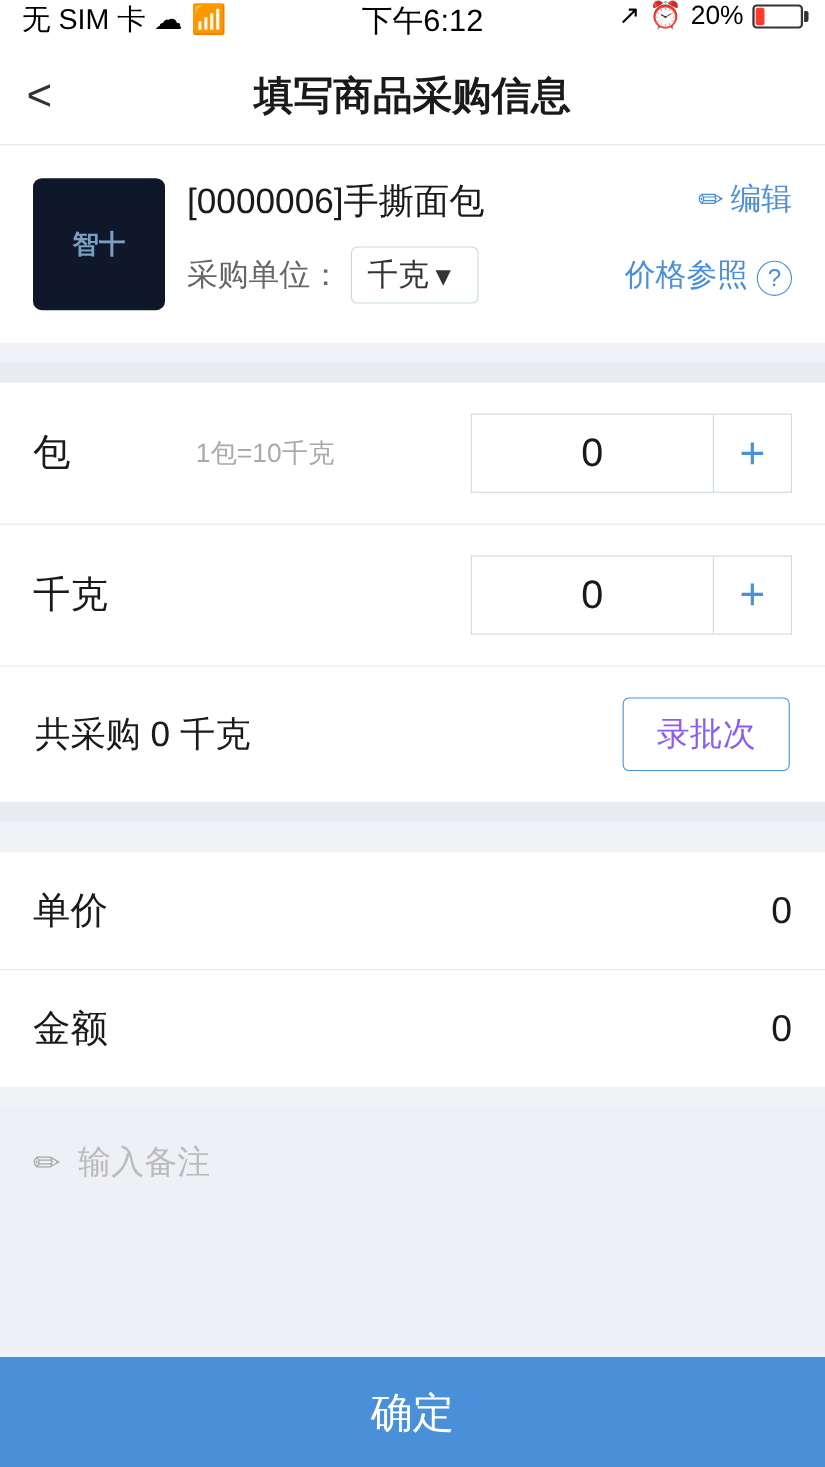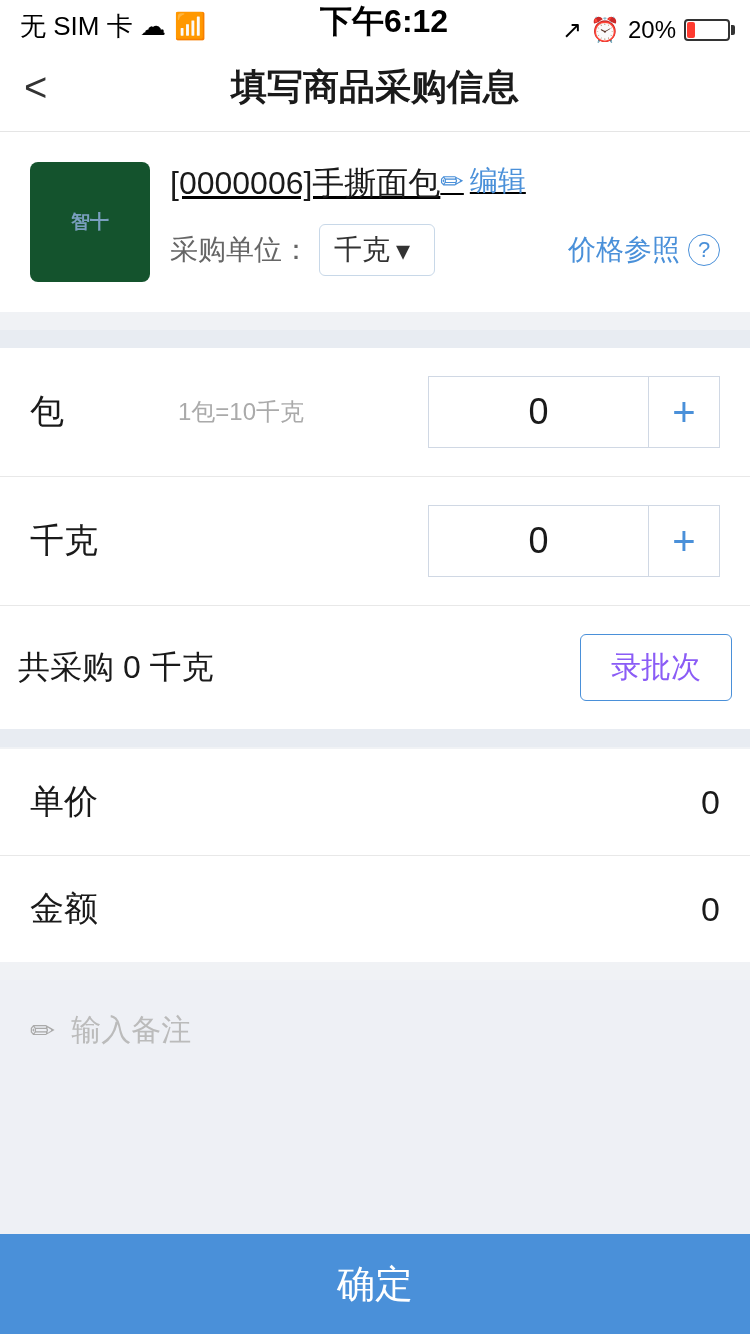--- a/index.html
+++ b/index.html
@@ -11,28 +11,28 @@
       min-height: 1334px;
       overflow-x: hidden;
       font-size: 32px;
     }
 
     
     .status-bar {
       background: #fff;
       height: 44px;
       display: flex;
-      align-items: flex-end;
+      align-items: flex-start;
       justify-content: space-between;
       padding: 0 20px;
       font-size: 26px;
       font-weight: 500;
     }
     .status-left { display: flex; align-items: center; gap: 8px; }
-    .status-center { font-size: 32px; font-weight: 700; }
+    .status-center { font-size: 28px; font-weight: 400; }
     .status-right { display: flex; align-items: center; gap: 8px; font-size: 24px; }
     .battery-icon {
       width: 46px; height: 22px; border: 2px solid #333; border-radius: 4px;
       position: relative; display: inline-flex; align-items: center;
     }
     .battery-icon::after {
       content: ''; position: absolute; right: -7px; top: 50%; transform: translateY(-50%);
       width: 4px; height: 10px; background: #333; border-radius: 0 2px 2px 0;
     }
     .battery-fill {
@@ -68,38 +68,38 @@
       background: #fff;
       padding: 30px 30px 30px 30px;
       display: flex;
       align-items: flex-start;
       gap: 20px;
       margin-bottom: 18px;
     }
     .product-image {
       width: 120px;
       height: 120px;
-      background: #14532d;
+      background: #0f172a;
       border-radius: 8px;
       display: flex;
       align-items: center;
       justify-content: center;
       flex-shrink: 0;
       color: #7a9fbf;
-      font-size: 19px;
+      font-size: 24px;
       font-weight: bold;
     }
     .product-info {
       flex: 1;
     }
     .product-header {
       display: flex;
+      justify-content: space-between;
       align-items: flex-start;
       margin-bottom: 18px;
-      text-decoration: underline;
     }
     .product-name {
       font-size: 32px;
       color: #1a1a1a;
       font-weight: 500;
     }
     .edit-btn {
       display: flex;
       align-items: center;
       gap: 6px;
@@ -125,21 +125,21 @@
       color: #333;
       position: relative;
       display: inline-flex;
       align-items: center;
       gap: 6px;
     }
     .price-ref {
       color: #4a90d9;
       font-size: 28px;
       display: flex;
-      align-items: center;
+      align-items: flex-end;
       gap: 8px;
       cursor: pointer;
     }
 
     
     .section-divider {
       background: #e8ecf2;
       height: 18px;
     }
 
@@ -191,41 +191,41 @@
       font-size: 40px;
       color: #4a90d9;
       cursor: pointer;
     }
 
     
     .summary-row {
       display: flex;
       align-items: center;
       justify-content: space-between;
-      padding: 28px 18px;
+      padding: 28px 32px;
       background: #fff;
     }
     .summary-text {
       font-size: 32px;
       color: #1a1a1a;
     }
     .batch-btn {
       border: 1px solid #4a90d9;
       border-radius: 6px;
       padding: 12px 30px;
       font-size: 30px;
       color: #8b5cf6;
       background: #fff;
       cursor: pointer;
     }
 
     
     .price-section {
       background: #fff;
-      margin-top: 2px;
+      margin-top: 28px;
     }
     .price-row {
       display: flex;
       align-items: center;
       justify-content: space-between;
       padding: 30px 30px;
       border-bottom: 1px solid #e8e8e8;
     }
     .price-row:last-child {
       border-bottom: none;

